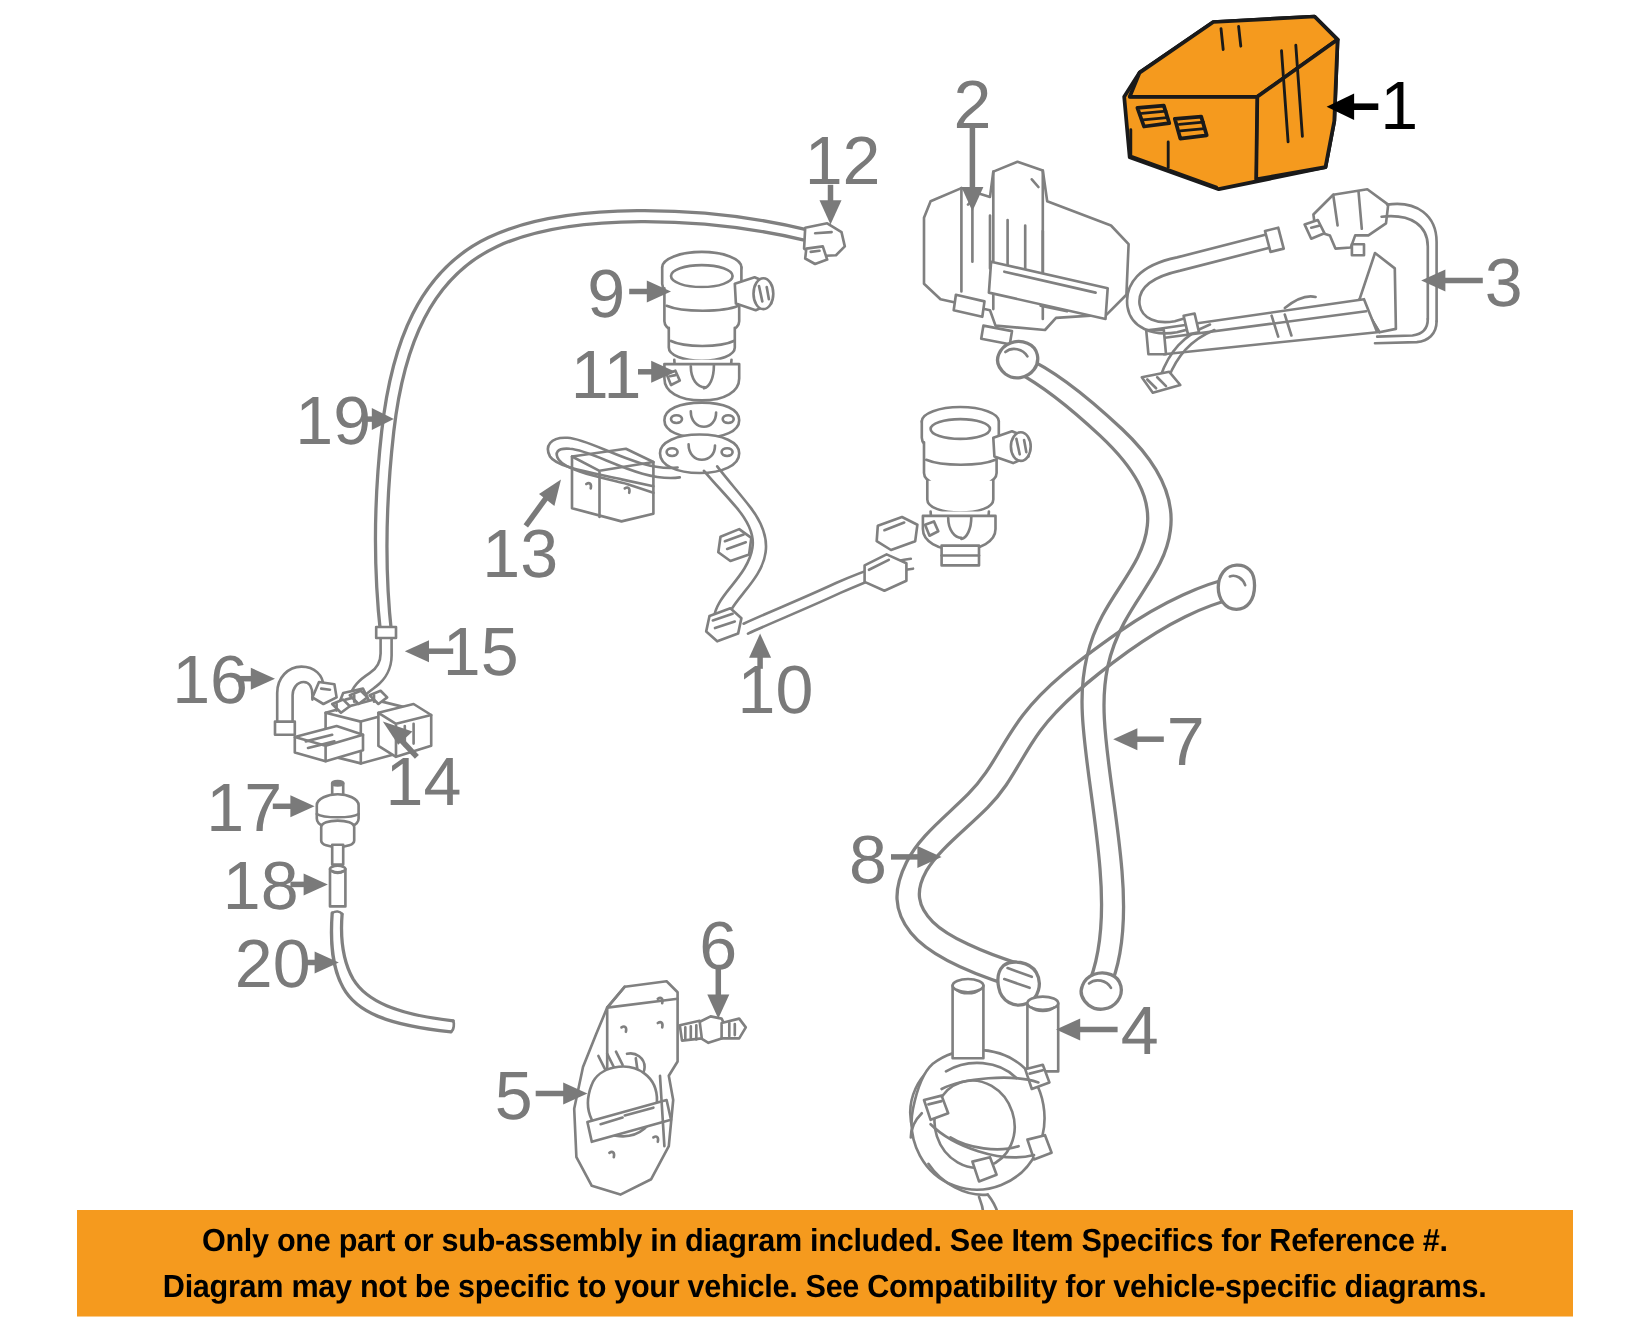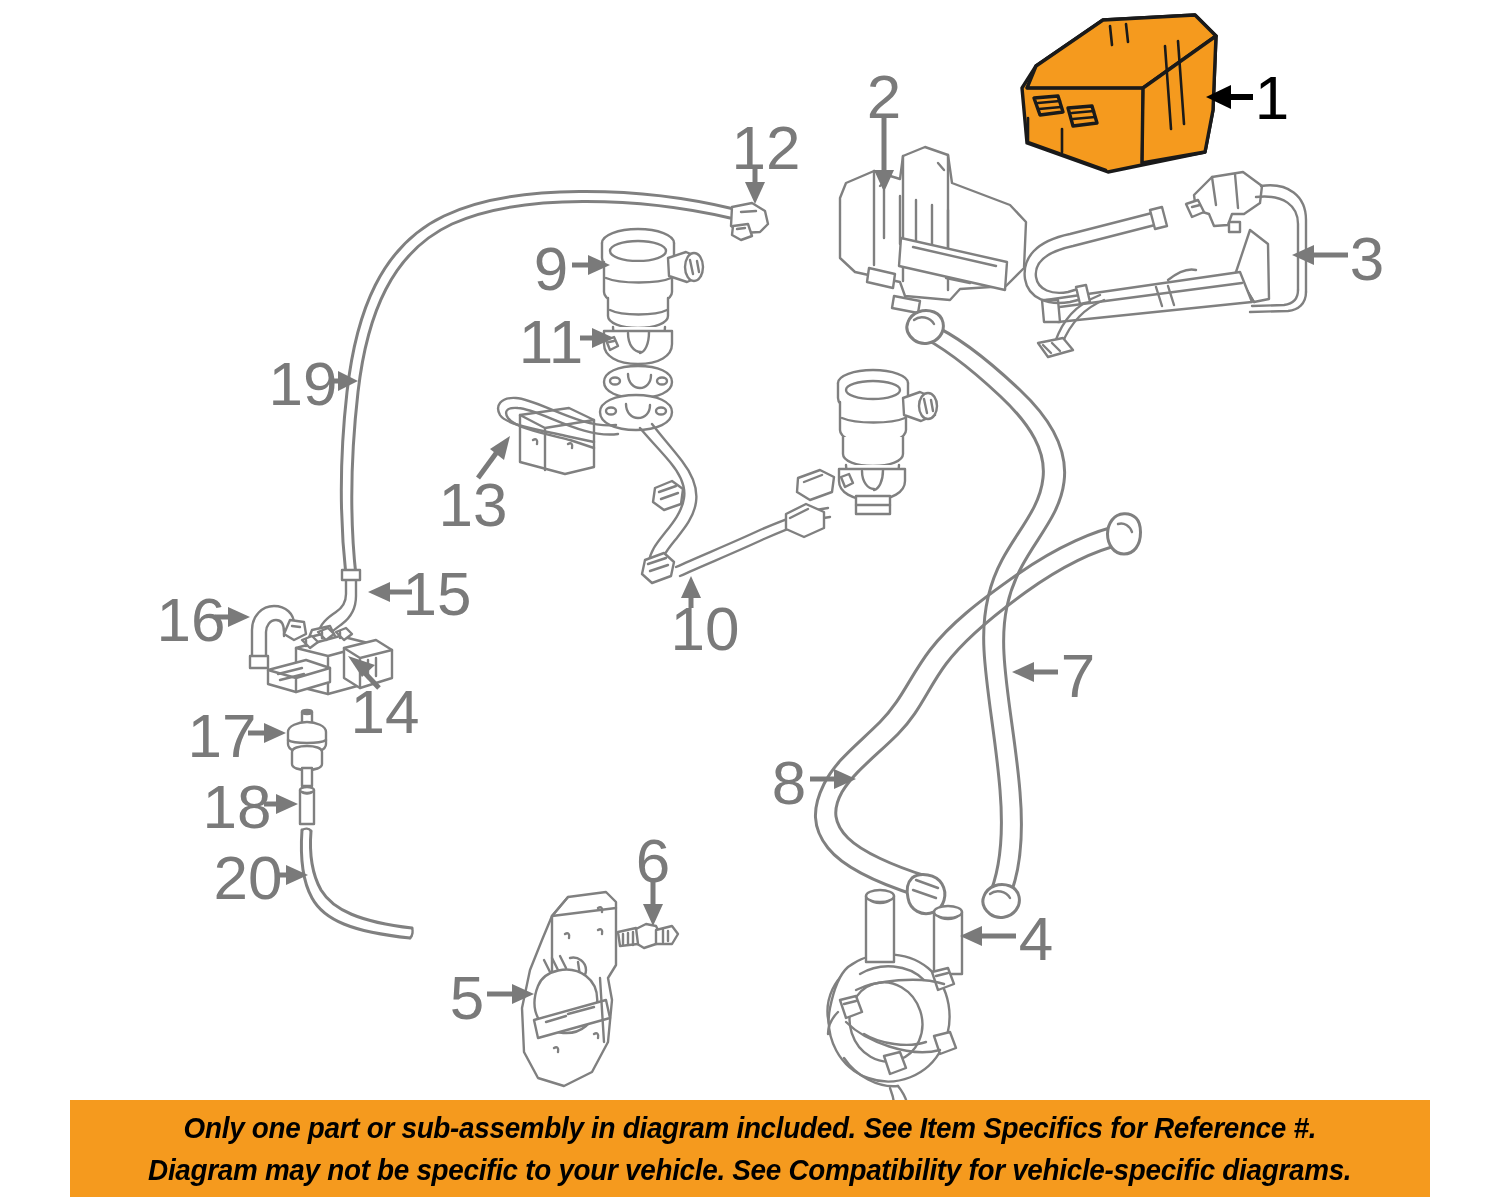--- a/index.html
+++ b/index.html
@@ -8,21 +8,20 @@
     width:1500px;height:1197px;position:relative;overflow:hidden;
     font-family:"Liberation Sans", sans-serif;
   }
   #diagram-root{position:absolute;left:0;top:0;width:1500px;height:1197px;}
   svg.diagram{position:absolute;left:0;top:0;width:1500px;height:1197px;display:block;}
 
   .banner{
     position:absolute;left:70px;top:1100px;width:1360px;height:97px;
     display:flex;flex-direction:column;align-items:center;justify-content:center;
     box-sizing:border-box;
-    font-style:italic;
   }
   .banner-line{
     color:#000;font-weight:bold;
     font-family:"Liberation Sans", sans-serif;
     font-size:29px;line-height:42px;letter-spacing:-0.3px;
     white-space:nowrap;text-align:center;
     transform:scaleX(0.96);
   }
 </style>
 </head>

